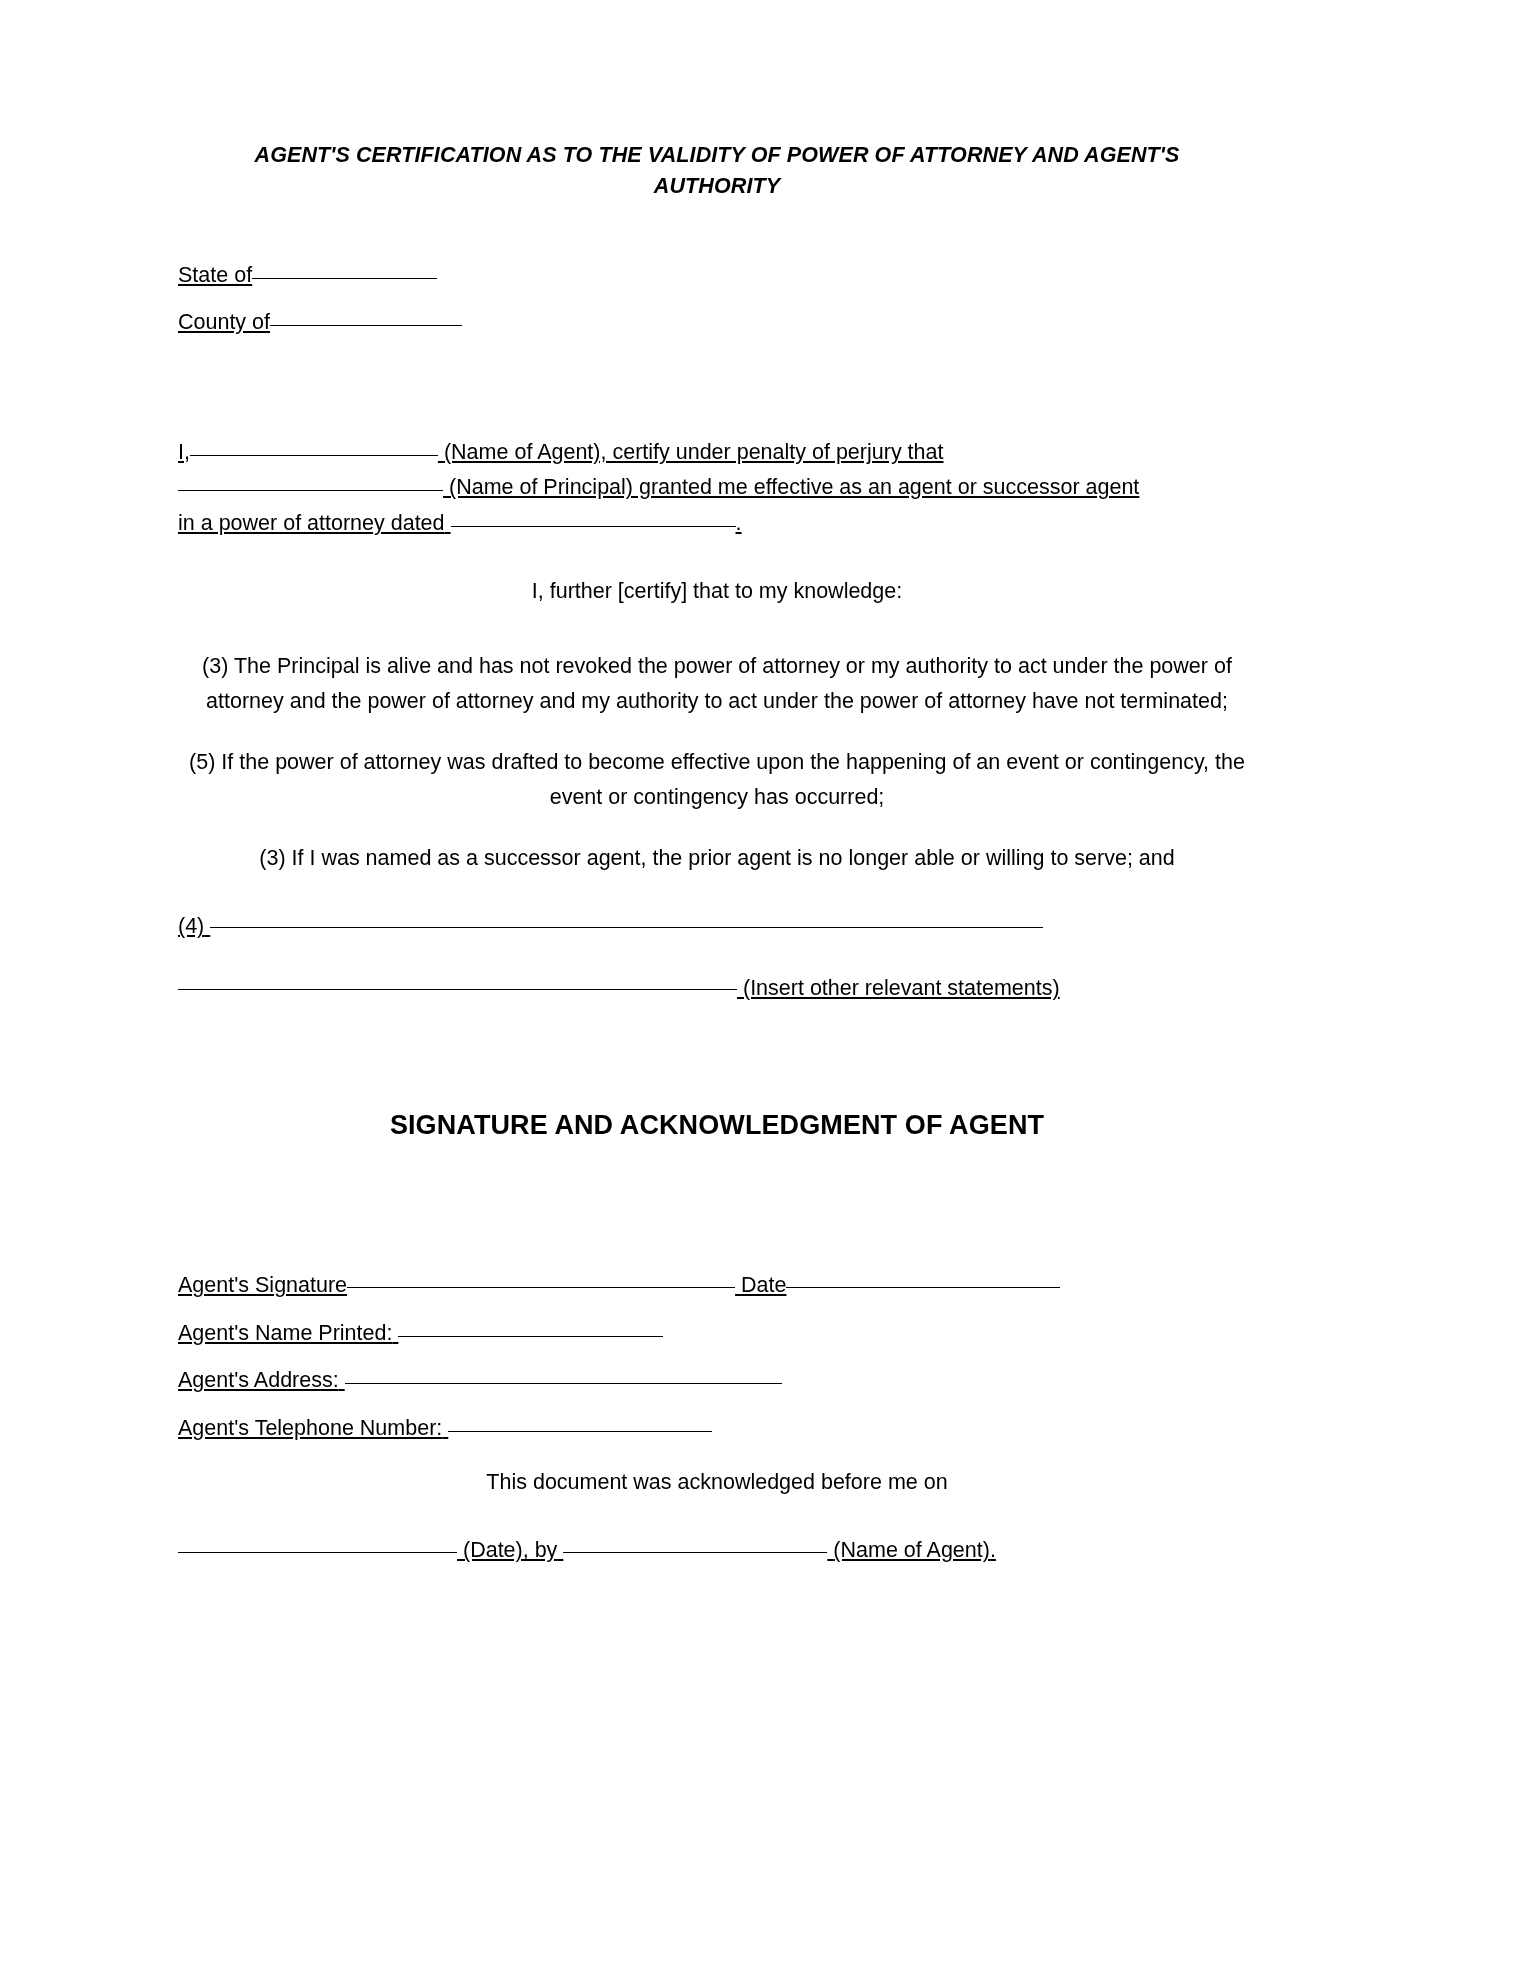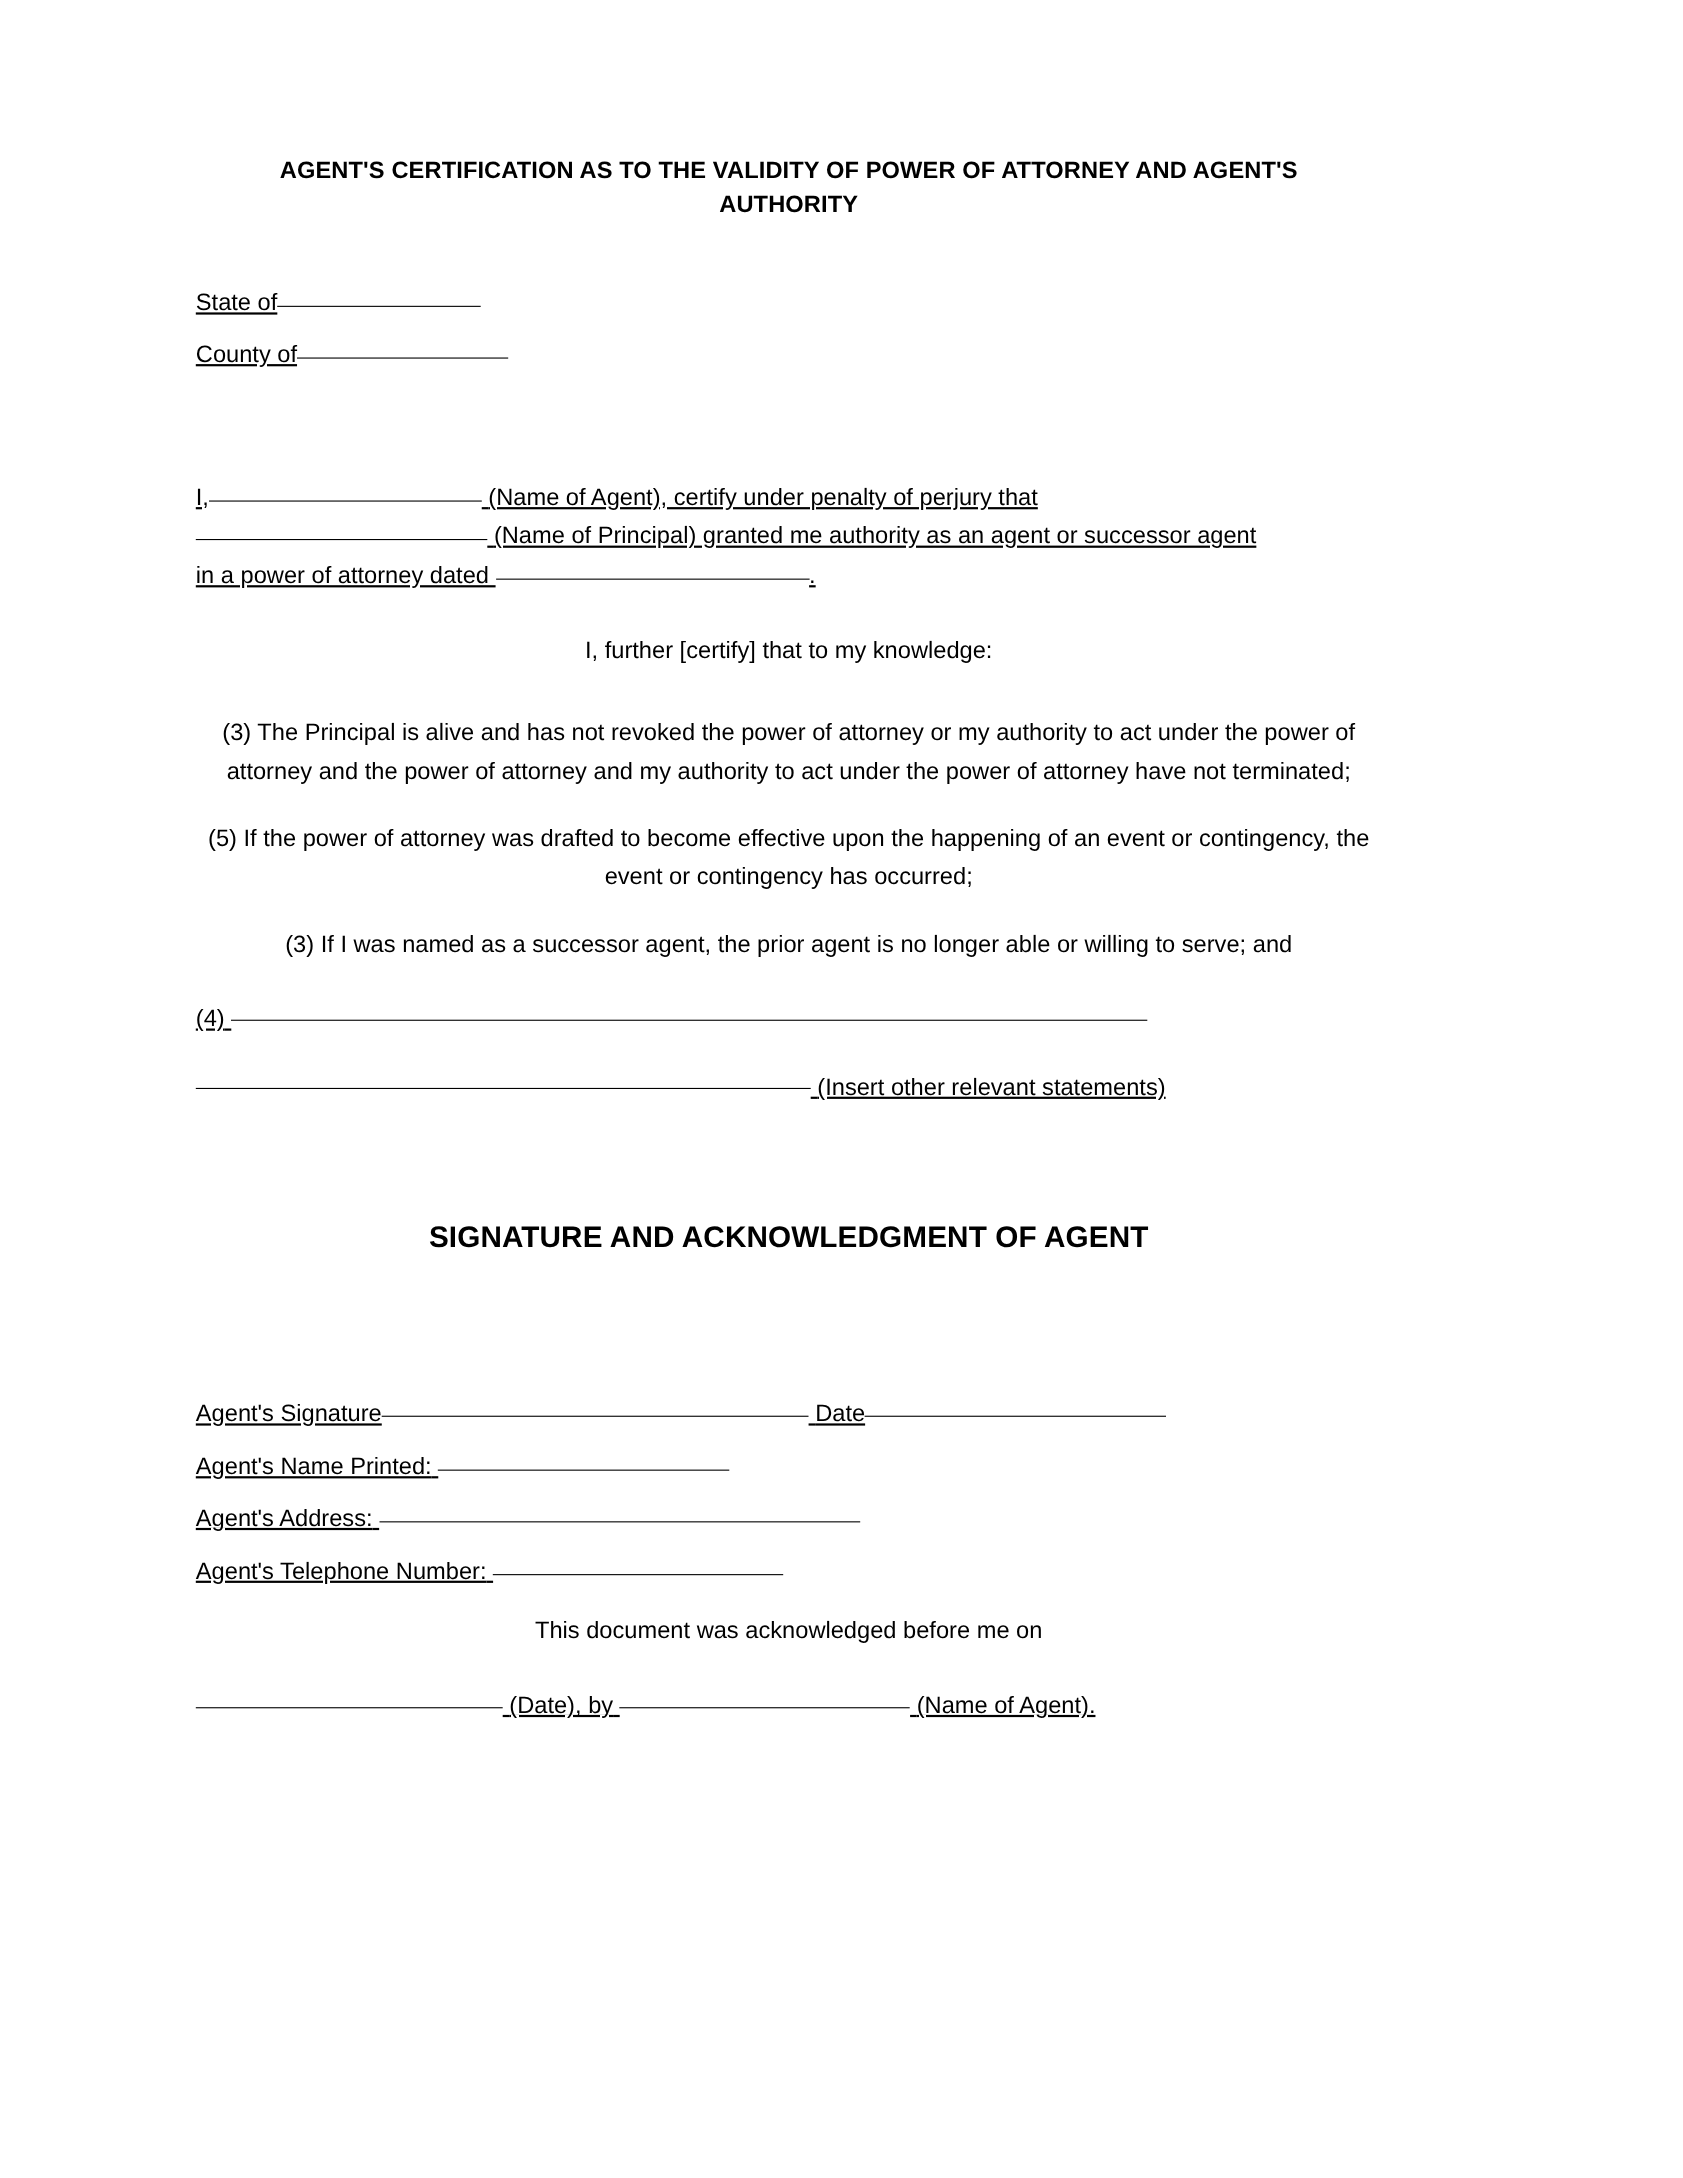--- a/index.html
+++ b/index.html
@@ -27,20 +27,21 @@
   }
 
   .doc-title {
     font-size: 21.5px;
     font-weight: bold;
     text-align: center;
     line-height: 1.46;
     letter-spacing: 0.1px;
     margin: 0 0 0 0;
     padding: 0 24px;
+    font-style: italic;
   }
 
   .section-title {
     font-size: 27px;
     font-weight: bold;
     text-align: center;
     line-height: 1.4;
     letter-spacing: 0.1px;
     margin: 0;
   }
@@ -105,21 +106,21 @@
     <div class="gap-s"></div>
 
     <p class="body-line"><span>County of</span><span class="rule rule-county"></span></p>
 
     <div class="gap-xxl"></div>
 
     <p class="body-line"><span>I,</span><span class="rule rule-agent"></span>&nbsp;<span>(Name of Agent), certify under penalty of perjury that</span></p>
 
     <div class="gap-xs"></div>
 
-    <p class="body-line"><span class="rule rule-princ"></span>&nbsp;<span>(Name of Principal) granted me authority as an agent or successor agent</span></p>
+    <p class="body-line"><span class="rule rule-princ"></span>&nbsp;<span>(Name of Principal) granted me effective as an agent or successor agent</span></p>
 
     <div class="gap-xs"></div>
 
     <p class="body-line"><span>in a power of attorney dated</span>&nbsp;<span class="rule rule-dated"></span><span>.</span></p>
 
     <div class="gap-m"></div>
 
     <p class="para">I, further [certify] that to my knowledge:</p>
 
     <div class="gap-m"></div>

